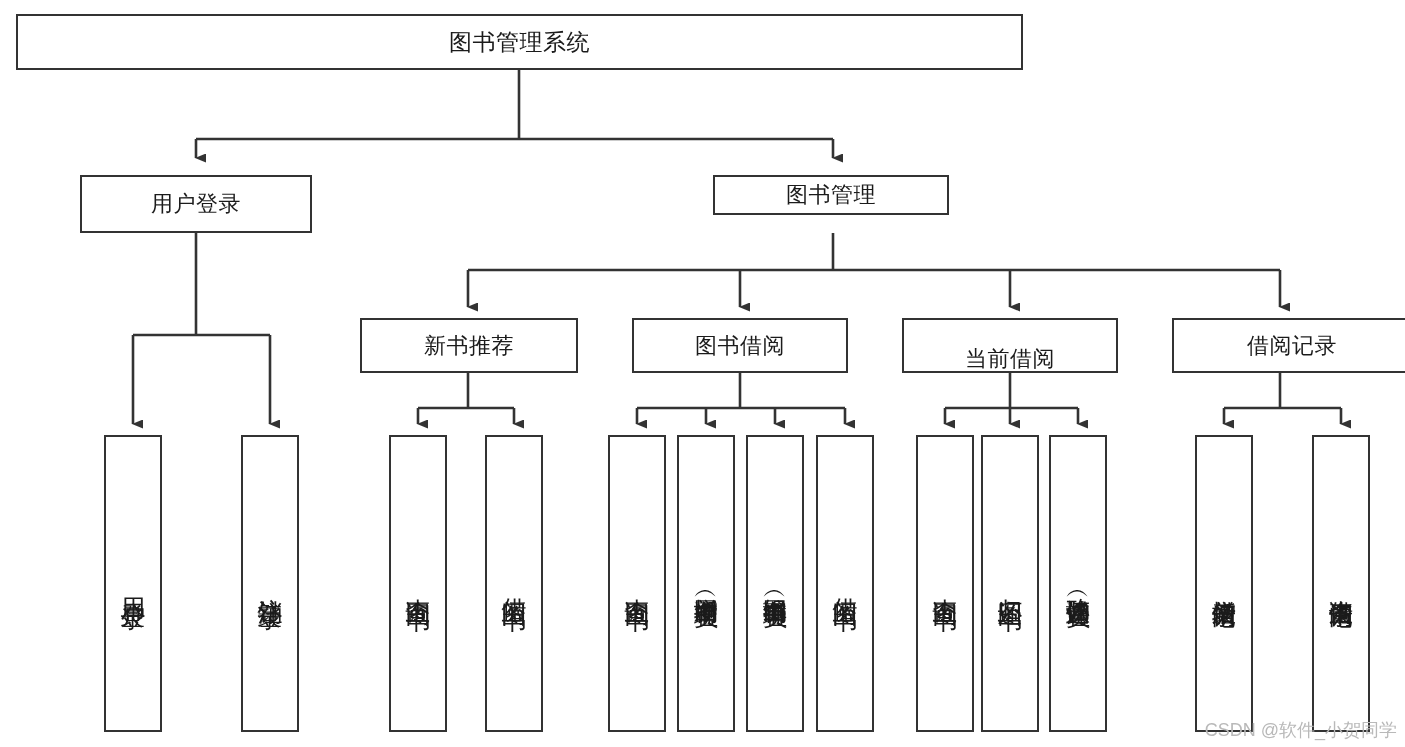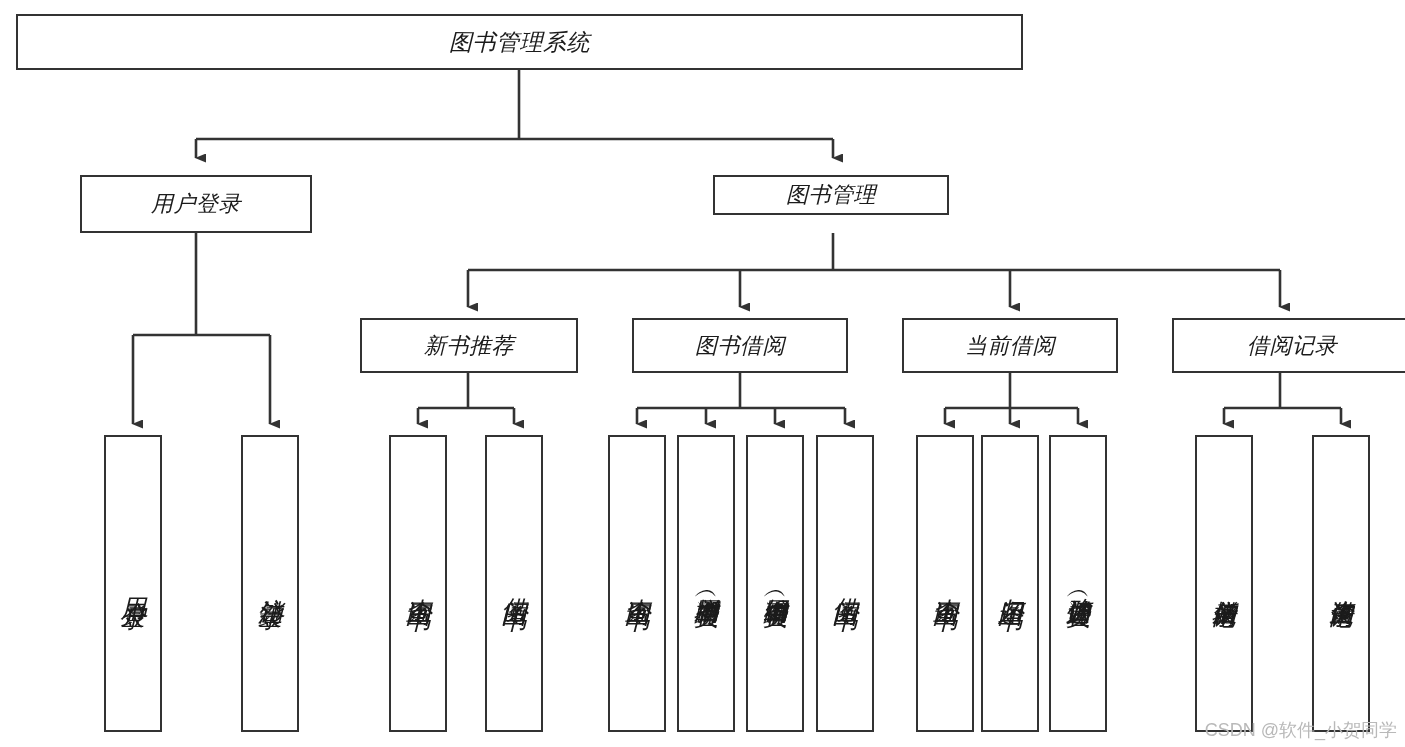--- a/index.html
+++ b/index.html
@@ -34,21 +34,20 @@
     display: flex;
     align-items: center;
     justify-content: center;
     color: #1b1b1b;
   }
   .node .node-label {
     display: block;
     text-align: center;
     line-height: 1.15;
     letter-spacing: 0.5px;
-    font-style: italic;
   }
   
   .node.horiz .node-label {
     font-size: 22px;
     white-space: nowrap;
   }
   .node.root .node-label {
     font-size: 23px;
   }
   
@@ -149,21 +148,21 @@
   </div>
 
   <div class="node horiz" style="left:360px; top:318px; width:218px; height:55px;">
     <span class="node-label">新书推荐</span>
   </div>
 
   <div class="node horiz" style="left:632px; top:318px; width:216px; height:55px;">
     <span class="node-label">图书借阅</span>
   </div>
 
-  <div class="node horiz" style="left:902px; top:318px; width:216px; height:55px;">
+  <div class="node horiz" style="left:902px; top:318px; width:216px; height:55px;align-items:flex-end;">
     <span class="node-label">当前借阅</span>
   </div>
 
   <div class="node horiz" style="left:1172px; top:318px; width:240px; height:55px;">
     <span class="node-label">借阅记录</span>
   </div>
 
   <div class="node vert" style="left:104px; top:435px; width:58px; height:297px;">
     <span class="node-label">用户登录</span>
   </div>

